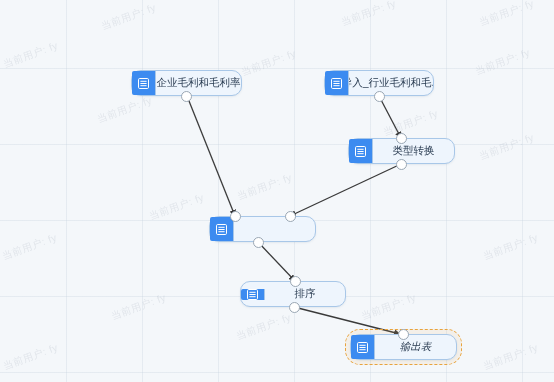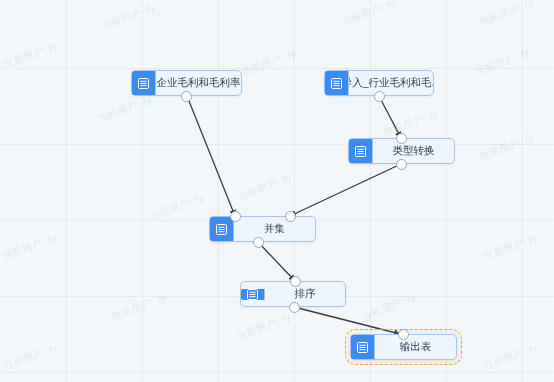--- a/index.html
+++ b/index.html
@@ -37,21 +37,21 @@
   
   #edges { position: absolute; left: 0; top: 0; z-index: 2; }
   
   .node {
     position: absolute;
     z-index: 3;
     height: 26px;
     display: flex;
     align-items: stretch;
     border: 1px solid #a8c7e8;
-    border-radius: 5px;
+    border-radius: 10px;
     background: #eef5fd;
     box-shadow: 0 1px 2px rgba(80,110,140,0.10);
   }
   .node .ico {
     width: 24px;
     flex: 0 0 24px;
     background: #3c8bf0;
     border-right: 1px solid #a8c7e8;
     border-radius: 2px 0 0 2px;
     display: flex;
@@ -68,20 +68,21 @@
     color: #2a3c52;
     padding: 0 7px;
     white-space: nowrap;
     overflow: hidden;
     text-overflow: ellipsis;
   }
   .node.sel {
     outline: 1px dashed #e8a33d;
     outline-offset: 4px;
     box-shadow: 0 1px 2px rgba(80,110,140,0.10), 0 0 0 5px rgba(240,180,90,0.10);
+    font-style: italic;
   }
   
   .port {
     position: absolute;
     width: 11px; height: 11px;
     border-radius: 50%;
     background: #ffffff;
     border: 1px solid #9aa7b4;
     z-index: 6;
   }
@@ -146,21 +147,20 @@
       <div class="port" style="left: 396px; top: 158.5px;"></div>
       <div class="node" style="left: 209px; top: 216px; width: 107px;">
         <div class="ico">
           <svg width="11" height="11" viewBox="0 0 11 11">
             <rect x="0.5" y="0.5" width="10" height="10" rx="1.2" fill="none" stroke="#ffffff" stroke-width="1"></rect>
             <line x1="2.4" y1="3.3" x2="8.6" y2="3.3" stroke="#ffffff" stroke-width="1"></line>
             <line x1="2.4" y1="5.5" x2="8.6" y2="5.5" stroke="#ffffff" stroke-width="1"></line>
             <line x1="2.4" y1="7.7" x2="8.6" y2="7.7" stroke="#ffffff" stroke-width="1"></line>
           </svg>
         </div>
-        <div class="lbl" title="并集">并集</div>
       </div>
       <div class="port" style="left: 230.25px; top: 210.5px;"></div>
       <div class="port" style="left: 284.82px; top: 210.5px;"></div>
       <div class="port" style="left: 252.72px; top: 236.5px;"></div>
       <div class="node" style="left: 240px; top: 281px; width: 106px; align-items: center;">
         <div class="ico">
           <svg width="11" height="11" viewBox="0 0 11 11">
             <rect x="0.5" y="0.5" width="10" height="10" rx="1.2" fill="none" stroke="#ffffff" stroke-width="1"></rect>
             <line x1="2.4" y1="3.3" x2="8.6" y2="3.3" stroke="#ffffff" stroke-width="1"></line>
             <line x1="2.4" y1="5.5" x2="8.6" y2="5.5" stroke="#ffffff" stroke-width="1"></line>

